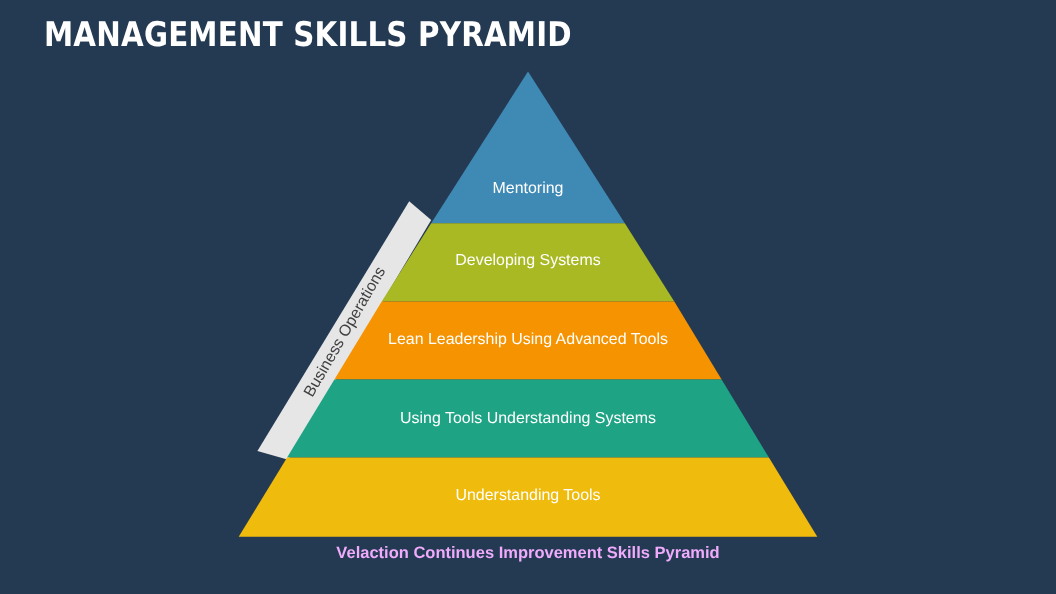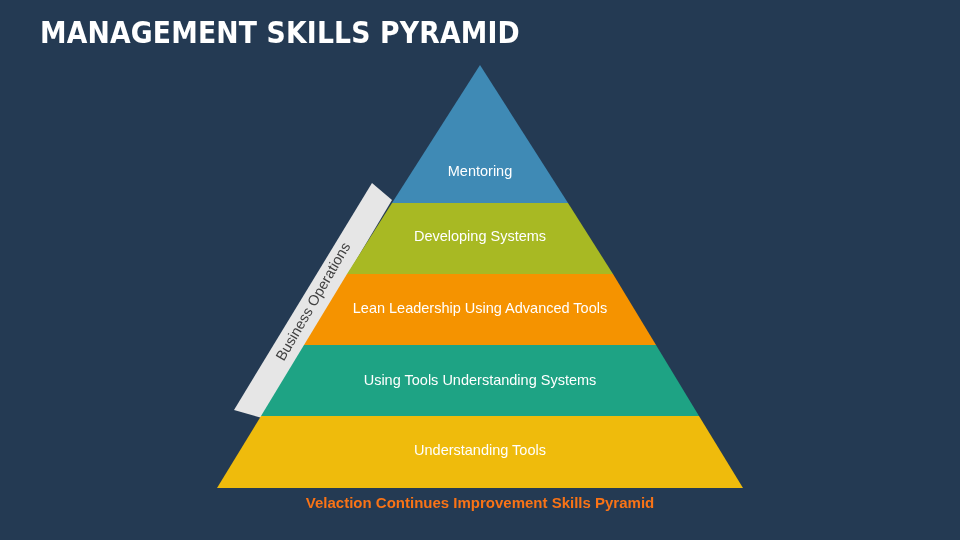--- a/index.html
+++ b/index.html
@@ -22,21 +22,21 @@
       font-family: "Liberation Sans", sans-serif;
       text-anchor: middle; dominant-baseline: middle;
     }
     .band-label {
       fill: #404040; font-size: 14.5px;
       font-family: "Liberation Sans", sans-serif;
       text-anchor: middle; dominant-baseline: middle;
     }
     .caption {
       position: absolute; left: 0; width: 960px; top: 494px;
-      text-align: center; color: #f97316; font-weight: bold; font-size: 15px;
+      text-align: center; color: #f0abfc; font-weight: bold; font-size: 15px;
       font-family: "Liberation Sans", sans-serif;
     }
   </style>
 </head>
 <body style="background: rgb(36, 58, 83);">
 
 <div class="slide-title">MANAGEMENT SKILLS PYRAMID</div>
 
 <svg class="pyramid" width="960" height="540" viewBox="0 0 960 540">
 

